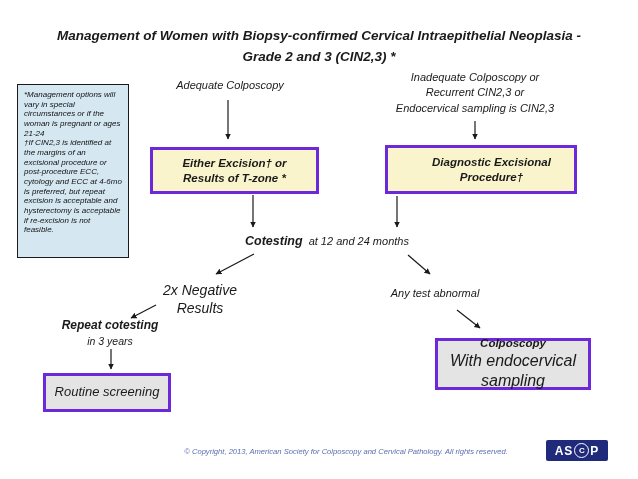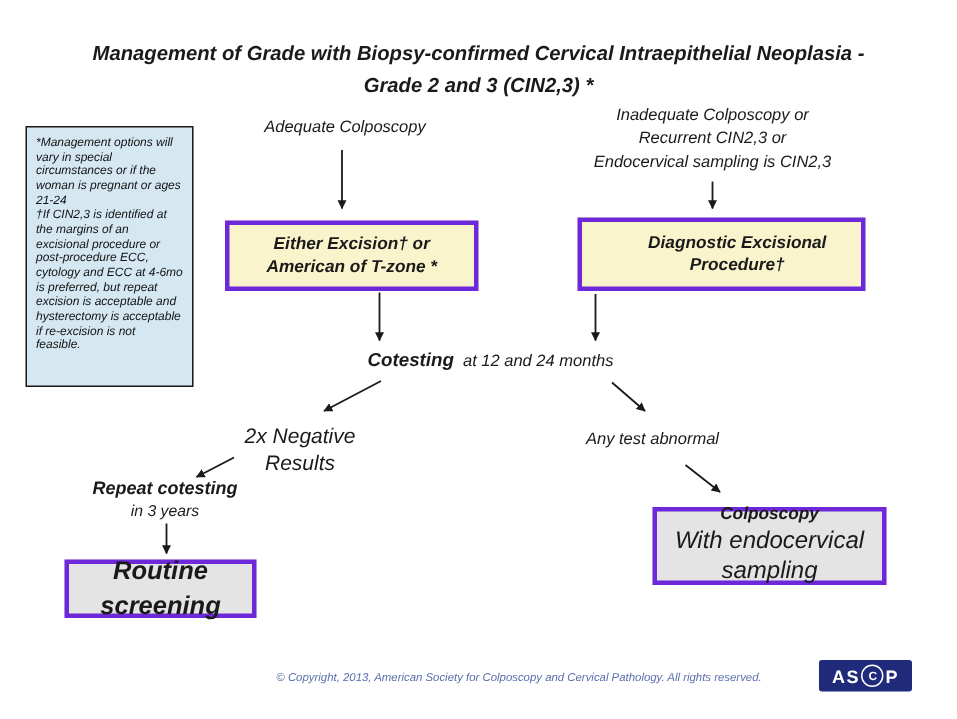--- a/index.html
+++ b/index.html
@@ -45,21 +45,21 @@
     justify-content:center;
     font-style:italic;
     text-align:center;
     line-height:1.3;
   }
   .yellow{background:#faf4cc;}
   .gray{background:#e4e4e4;}
   .bold{font-weight:bold;}
   .excision-box{left:150px;top:147px;width:163px;height:41px;font-size:11.5px;font-weight:bold;}
   .diagnostic-box{left:385px;top:145px;width:165px;height:43px;font-size:11.5px;font-weight:bold;padding-left:21px;}
-  .routine-box{left:43px;top:373px;width:122px;height:33px;font-size:17px;font-weight:bold;}
+  .routine-box{left:43px;top:373px;width:122px;height:33px;font-size:13px;font-weight:normal;}
   .colposcopy-box{left:435px;top:338px;width:150px;height:46px;font-size:11.5px;}
   .colposcopy-box .sub{font-weight:normal;font-size:16px;}
   .adequate{left:145px;top:78px;width:170px;font-size:11px;}
   .inadequate{left:365px;top:70px;width:220px;font-size:11px;line-height:1.4;}
   .cotesting{
     position:absolute;left:245px;top:231px;
     font-style:italic;white-space:nowrap;
   }
   .cotesting .big{font-weight:bold;font-size:12.5px;}
   .cotesting .small{font-size:11px;margin-left:6px;}
@@ -89,40 +89,40 @@
     font-size:8px;letter-spacing:0;
     margin:0 1px;
   }
 </style>
 </head>
 <body>
 
 <div id="stage">
 
   <div class="lbl title">
-    <div>Management of Grade with Biopsy-confirmed Cervical Intraepithelial Neoplasia -</div>
+    <div>Management of Women with Biopsy-confirmed Cervical Intraepithelial Neoplasia -</div>
     <div>Grade 2 and 3 (CIN2,3) *</div>
   </div>
 
   <div class="abs note-box">
     <p>*Management options will vary in special circumstances or if the woman is pregnant or ages 21-24</p>
     <p>†If CIN2,3 is identified at the margins of an excisional procedure or post-procedure ECC, cytology and ECC at 4-6mo is preferred, but repeat excision is acceptable and hysterectomy is acceptable if re-excision is not feasible.</p>
   </div>
 
   <div class="lbl adequate">Adequate Colposcopy</div>
 
   <div class="lbl inadequate">
     <div>Inadequate Colposcopy or</div>
     <div>Recurrent CIN2,3 or</div>
     <div>Endocervical sampling is CIN2,3</div>
   </div>
 
   <div class="box yellow excision-box">
     <div>Either Excision† or</div>
-    <div>American of T-zone *</div>
+    <div>Results of T-zone *</div>
   </div>
 
   <div class="box yellow diagnostic-box">
     <div>Diagnostic Excisional</div>
     <div>Procedure†</div>
   </div>
 
   <div class="cotesting">
     <span class="big">Cotesting</span><span class="small">at 12 and 24 months</span>
   </div>

